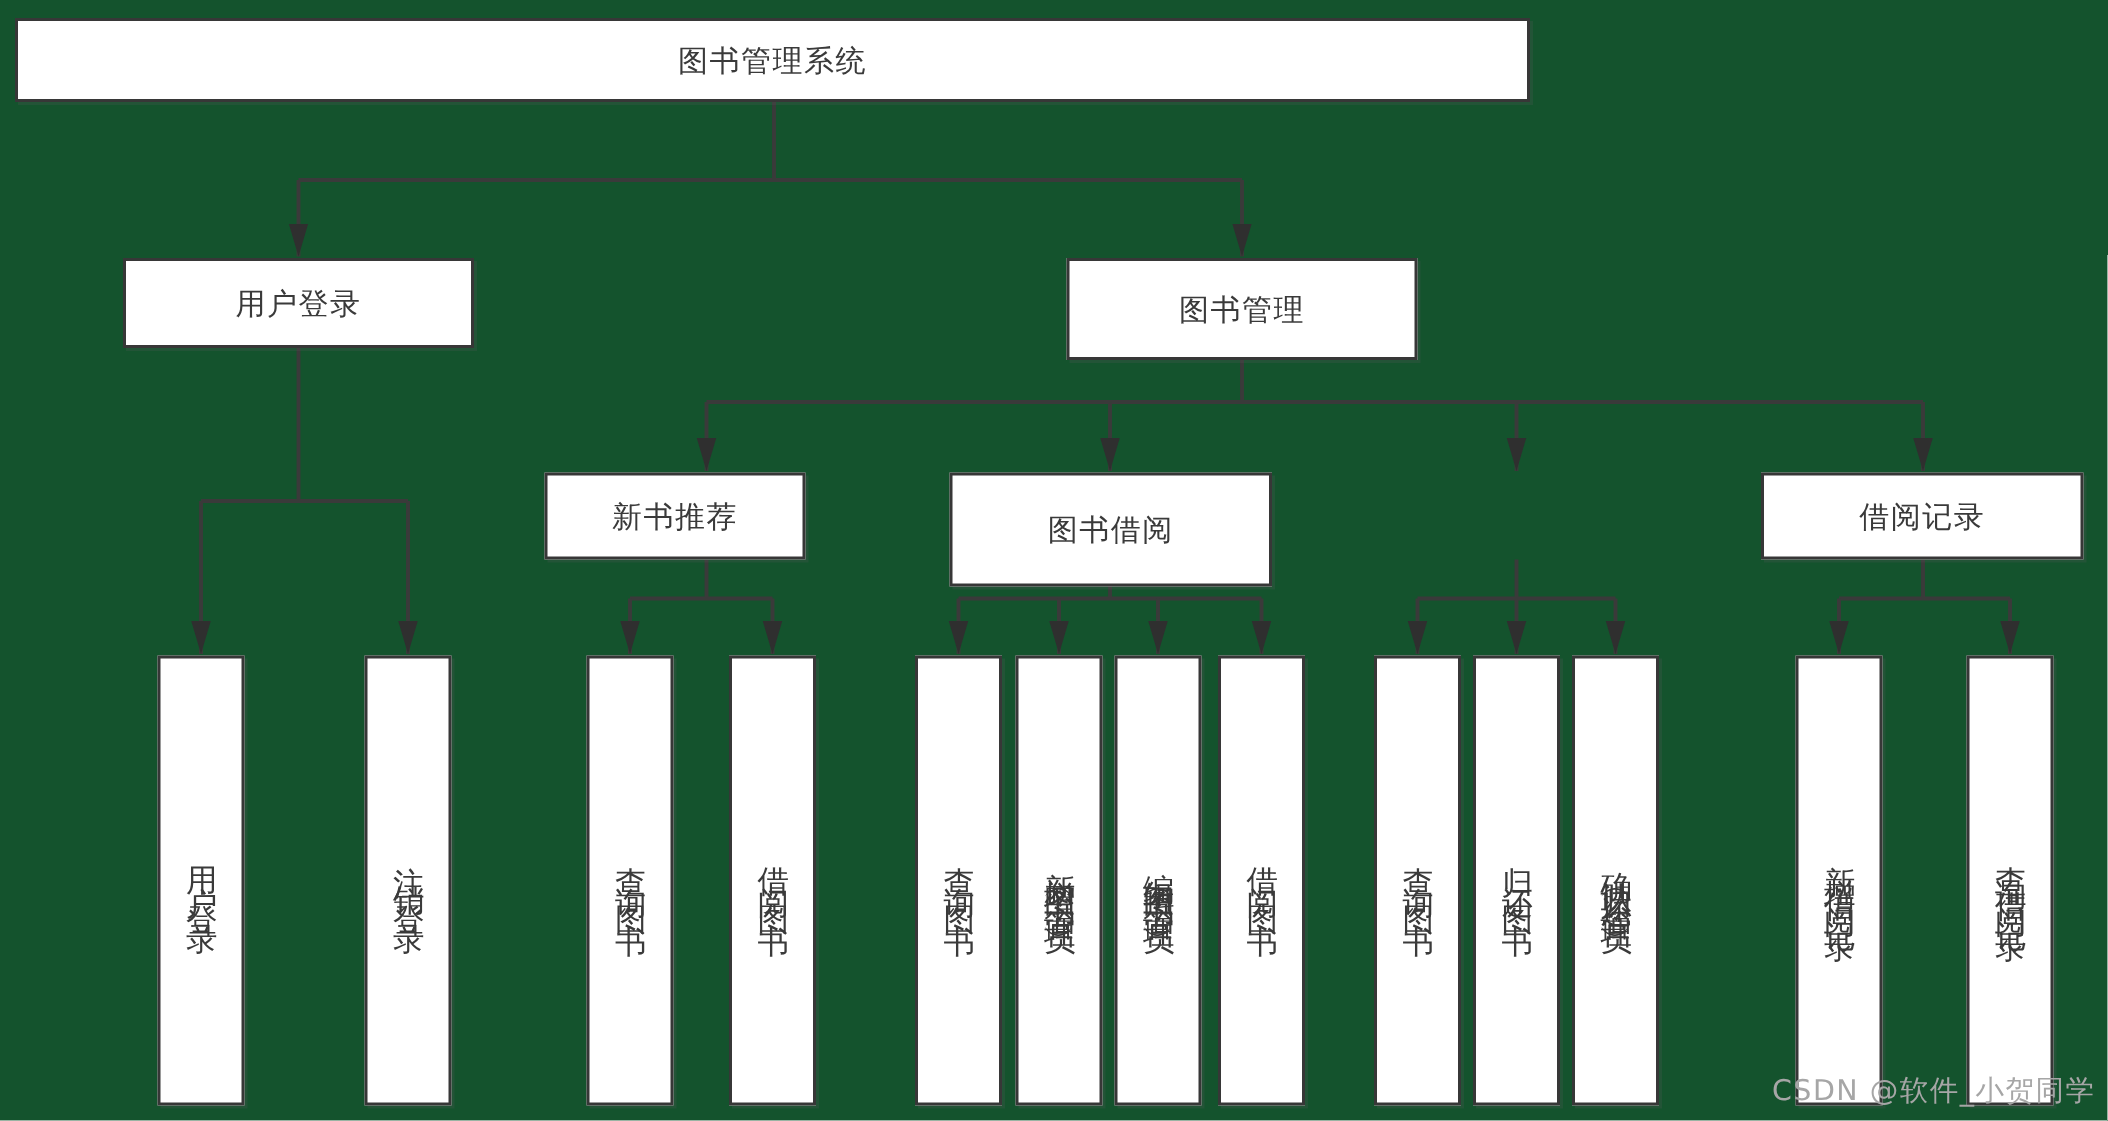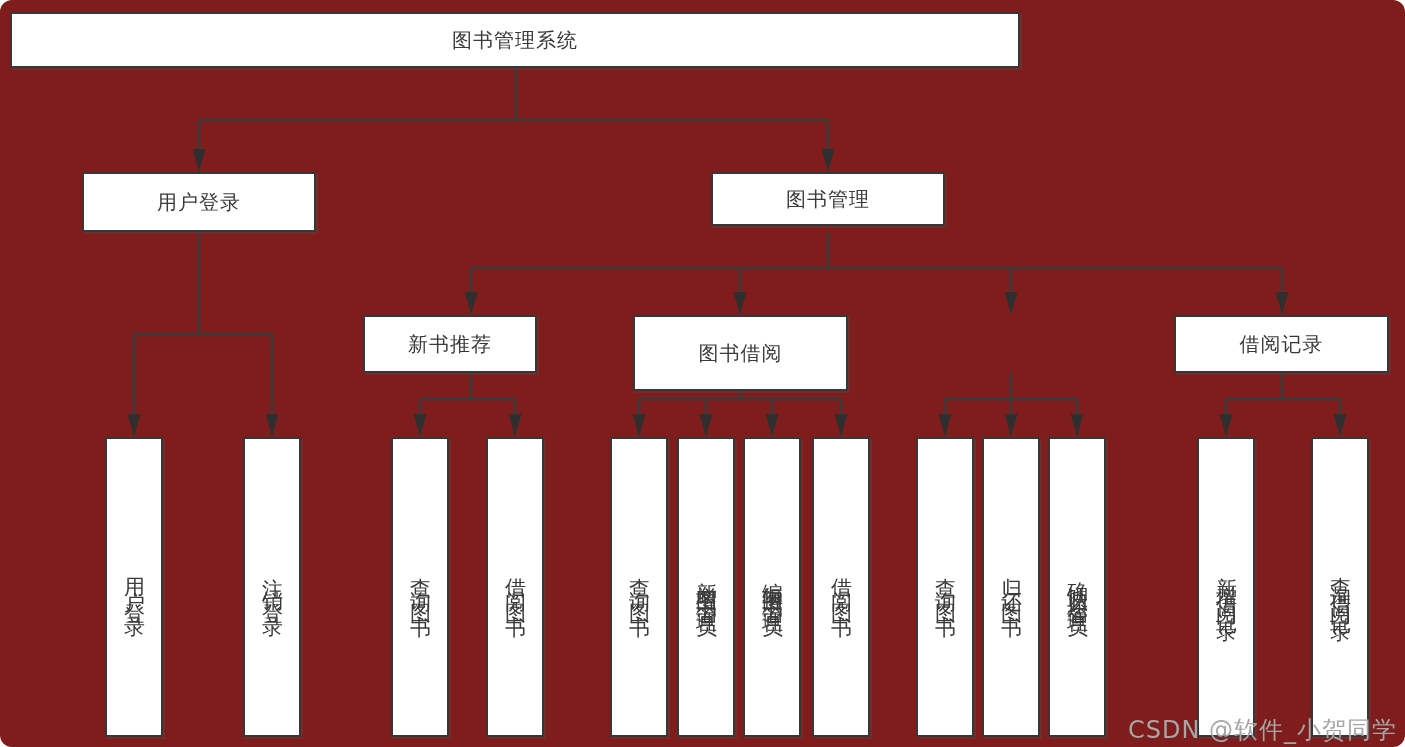--- a/index.html
+++ b/index.html
@@ -2,24 +2,23 @@
 <html><head>
 <meta charset="utf-8">
 <style>
   html, body { margin: 0; padding: 0; background: #ffffff; }
   body { font-family: "DejaVu Sans", "Liberation Sans", sans-serif; }
 
   .canvas {
     position: relative;
     width: 1405px;
     height: 747px;
-    background: #7f1d1d;
+    background: #14532d;
     color: #3a3a3a;
     overflow: hidden;
-    border-radius: 12px;
   }
 
   .connector-layer {
     position: absolute;
     left: 0; top: 0;
     width: 1405px; height: 747px;
     pointer-events: none;
   }
   .connector-layer path, .connector-layer line {
     stroke: #3a3a3a;
@@ -51,21 +50,21 @@
     letter-spacing: 13px;
     white-space: nowrap;
   }
   .leaf.medium .vtext { letter-spacing: 9px; }
   .leaf.dense  .vtext { letter-spacing: 5px; }
 
   .watermark {
     position: absolute;
     top: 714px;
     right: 8px;
-    font-size: 24px;
+    font-size: 19px;
     color: #a6a6a6;
     letter-spacing: 1px;
     z-index: 5;
   }
 </style>
 </head>
 <body>
 
 <div class="canvas">
 
@@ -109,21 +108,21 @@
     </g>
   </svg>
 
   <div class="box" style="left:10px; top:12px; width:1010px; height:56px;">
     <span>图书管理系统</span>
   </div>
 
   <div class="box" style="left:82px; top:172px; width:234px; height:60px;">
     <span>用户登录</span>
   </div>
-  <div class="box" style="left:711px; top:172px; width:234px; height:54px;">
+  <div class="box" style="left:711px; top:172px; width:234px; height:68px;">
     <span>图书管理</span>
   </div>
 
   <div class="box" style="left:363px; top:315px; width:174px; height:58px;">
     <span>新书推荐</span>
   </div>
   <div class="box" style="left:633px; top:315px; width:215px; height:76px;">
     <span>图书借阅</span>
   </div>
   <div class="box" style="left:1174px; top:315px; width:215px; height:58px;text-align:right;">

